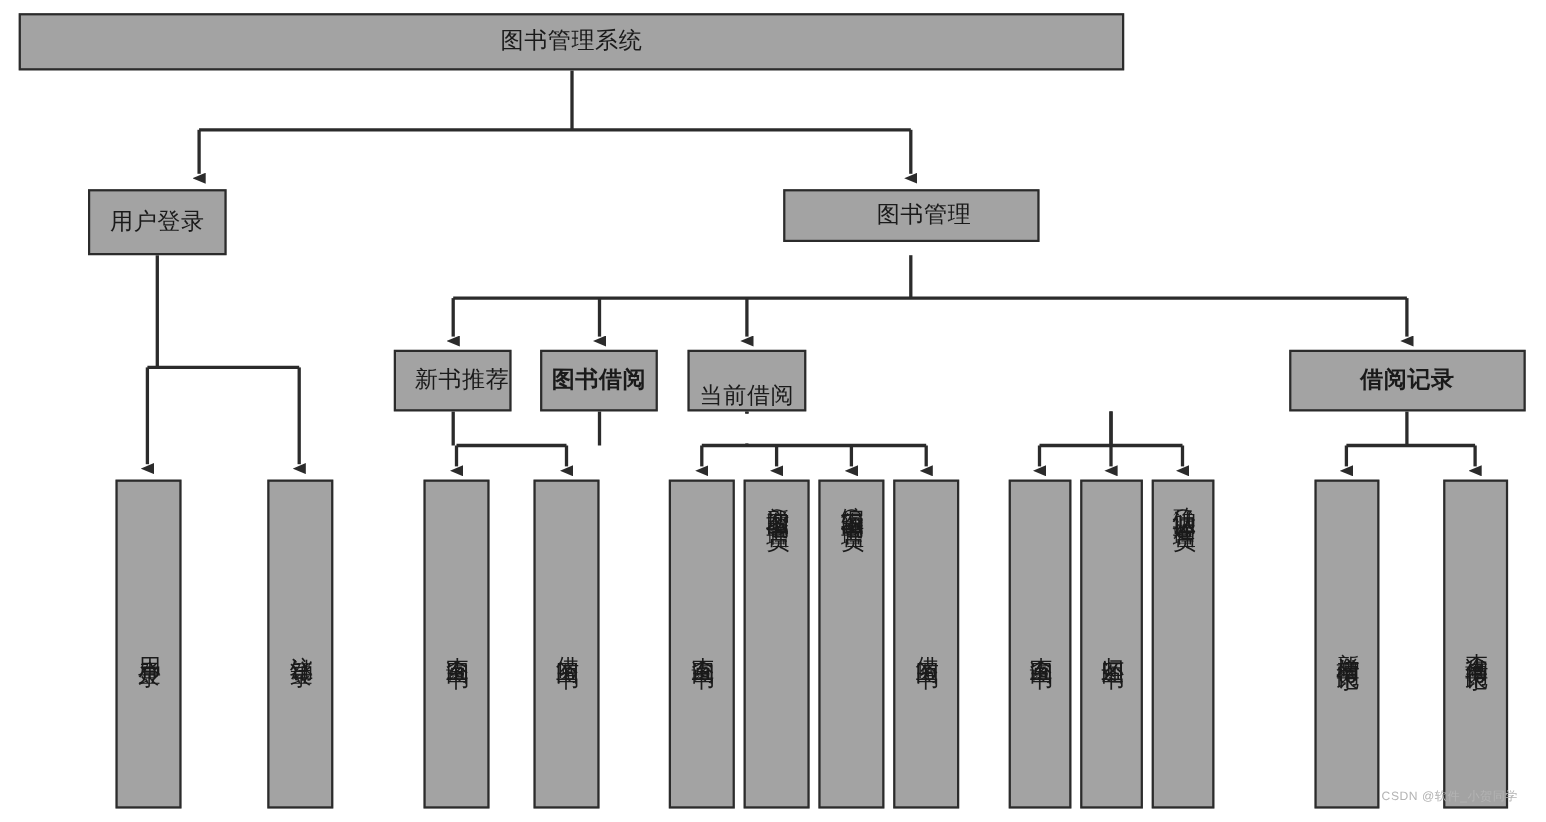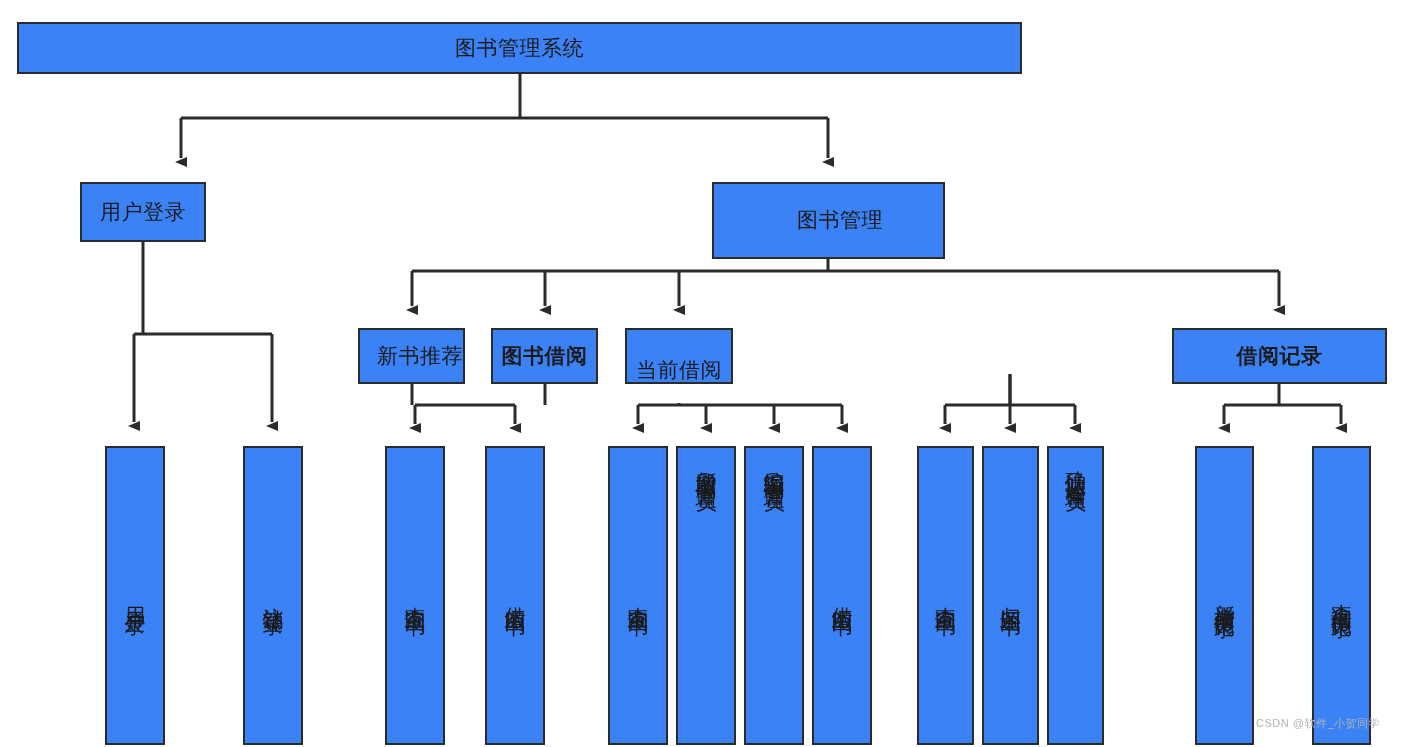--- a/index.html
+++ b/index.html
@@ -21,26 +21,25 @@
     position: absolute;
     left: 0;
     top: 0;
     width: 1405px;
     height: 747px;
   }
   .node-box {
     position: absolute;
     box-sizing: border-box;
     border: 2px solid #2b2b2b;
-    background: #3b82f6;
+    background: #a3a3a3;
     display: flex;
     align-items: center;
     justify-content: center;
     color: #1a1a1a;
-    margin-top: 10px;
   }
   .node-label {
     font-size: 21px;
     line-height: 1.15;
     letter-spacing: 0.5px;
     white-space: nowrap;
   }
   .node-box.vertical {
     align-items: flex-start;
     justify-content: center;
@@ -133,21 +132,21 @@
     </g>
   </svg>
 
   <div class="node-box" style="left:17px; top:12px; width:1005px; height:52px;">
     <span class="node-label">图书管理系统</span>
   </div>
 
   <div class="node-box" style="left:80px; top:172px; width:126px; height:60px;">
     <span class="node-label">用户登录</span>
   </div>
-  <div class="node-box" style="left:712px; top:172px; width:233px; height:77px;padding-left:23px;">
+  <div class="node-box" style="left:712px; top:172px; width:233px; height:48px;padding-left:23px;">
     <span class="node-label">图书管理</span>
   </div>
 
   <div class="node-box" style="left:358px; top:318px; width:107px; height:56px;justify-content:flex-end;">
     <span class="node-label">新书推荐</span>
   </div>
   <div class="node-box" style="left:491px; top:318px; width:107px; height:56px;font-weight:bold;">
     <span class="node-label">图书借阅</span>
   </div>
   <div class="node-box" style="left:625px; top:318px; width:108px; height:56px;align-items:flex-end;">

